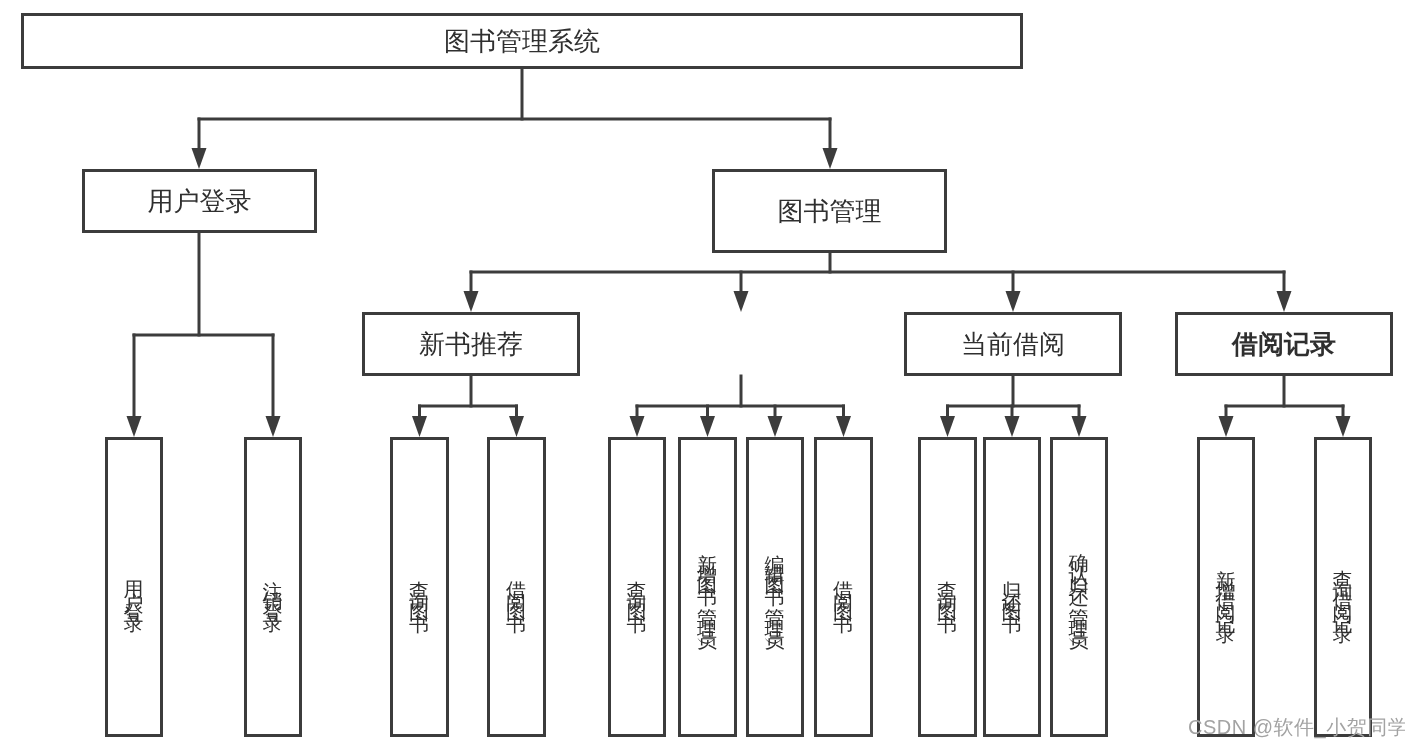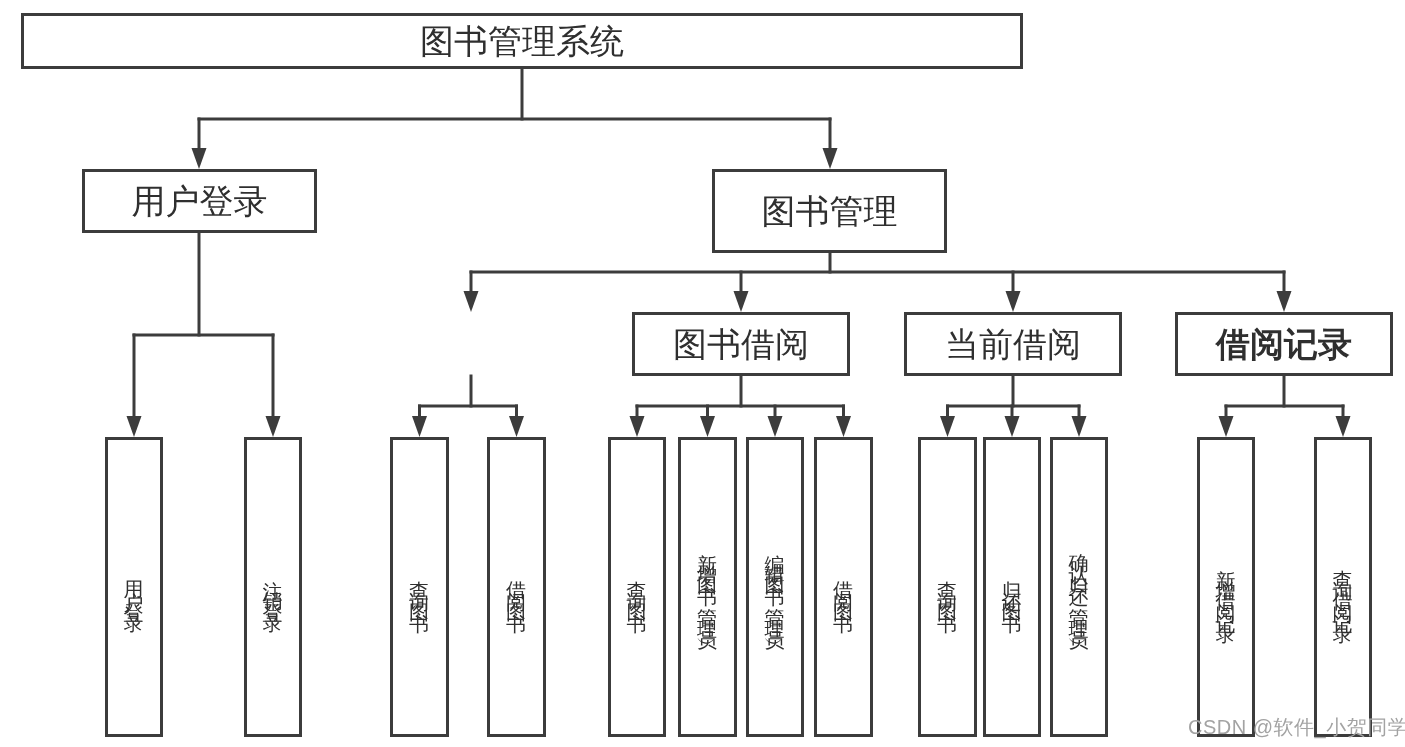--- a/index.html
+++ b/index.html
@@ -27,21 +27,21 @@
     border: 3px solid #3c3c3c;
     background: #ffffff;
     color: #2f2f2f;
     display: flex;
     align-items: center;
     justify-content: center;
     z-index: 2;
     text-align: center;
   }
   .h {
-    font-size: 34px;
+    font-size: 26px;
     line-height: 1;
     letter-spacing: 0px;
     white-space: nowrap;
   }
   .v {
     writing-mode: vertical-rl;
     text-orientation: mixed;
     font-size: 20px;
     letter-spacing: 11px;
     line-height: 1;
@@ -115,21 +115,21 @@
       <polygon points="1218.5,416 1233.5,416 1226,437" fill="#3c3c3c"></polygon>
       <line x1="1343" y1="406" x2="1343" y2="419" stroke="#3c3c3c" stroke-width="3" stroke-linecap="square"></line>
       <polygon points="1335.5,416 1350.5,416 1343,437" fill="#3c3c3c"></polygon>
     </svg>
 
   <div class="node h" style="left:21px; top:13px; width:1002px; height:56px;">图书管理系统</div>
 
   <div class="node h" style="left:82px; top:169px; width:235px; height:64px;">用户登录</div>
   <div class="node h" style="left:712px; top:169px; width:235px; height:84px;">图书管理</div>
 
-  <div class="node h" style="left:632px; top:312px; width:218px; height:64px;">图书借阅</div>
+  <div class="node h" style="left:362px; top:312px; width:218px; height:64px;">新书推荐</div>
   <div class="node h" style="left:904px; top:312px; width:218px; height:64px;">当前借阅</div>
   <div class="node h" style="left:1175px; top:312px; width:218px; height:64px;font-weight:bold;">借阅记录</div>
 
   <div class="node v" style="left:105px; top:437px; width:58px; height:300px;">用户登录</div>
   <div class="node v" style="left:244px; top:437px; width:58px; height:300px;">注销登录</div>
 
   <div class="node v" style="left:390px; top:437px; width:59px; height:300px;">查询图书</div>
   <div class="node v" style="left:487px; top:437px; width:59px; height:300px;">借阅图书</div>
 
   <div class="node v" style="left:608px; top:437px; width:58px; height:300px;">查询图书</div>

